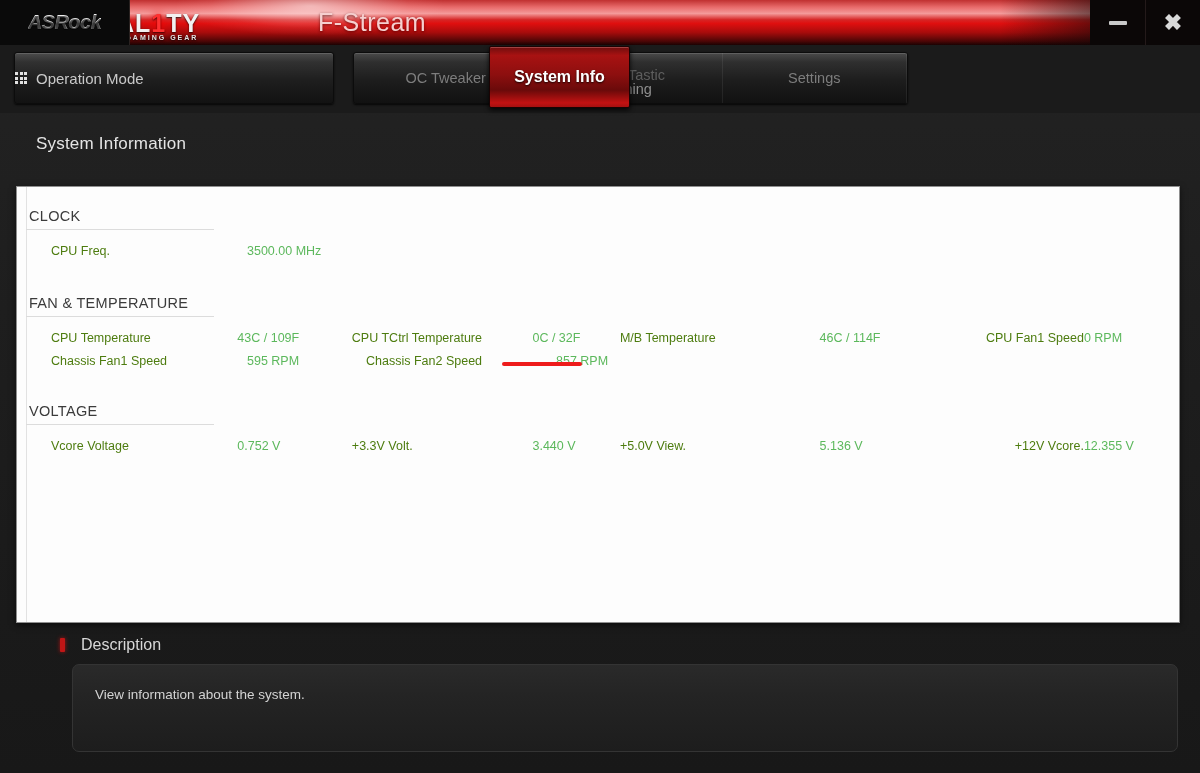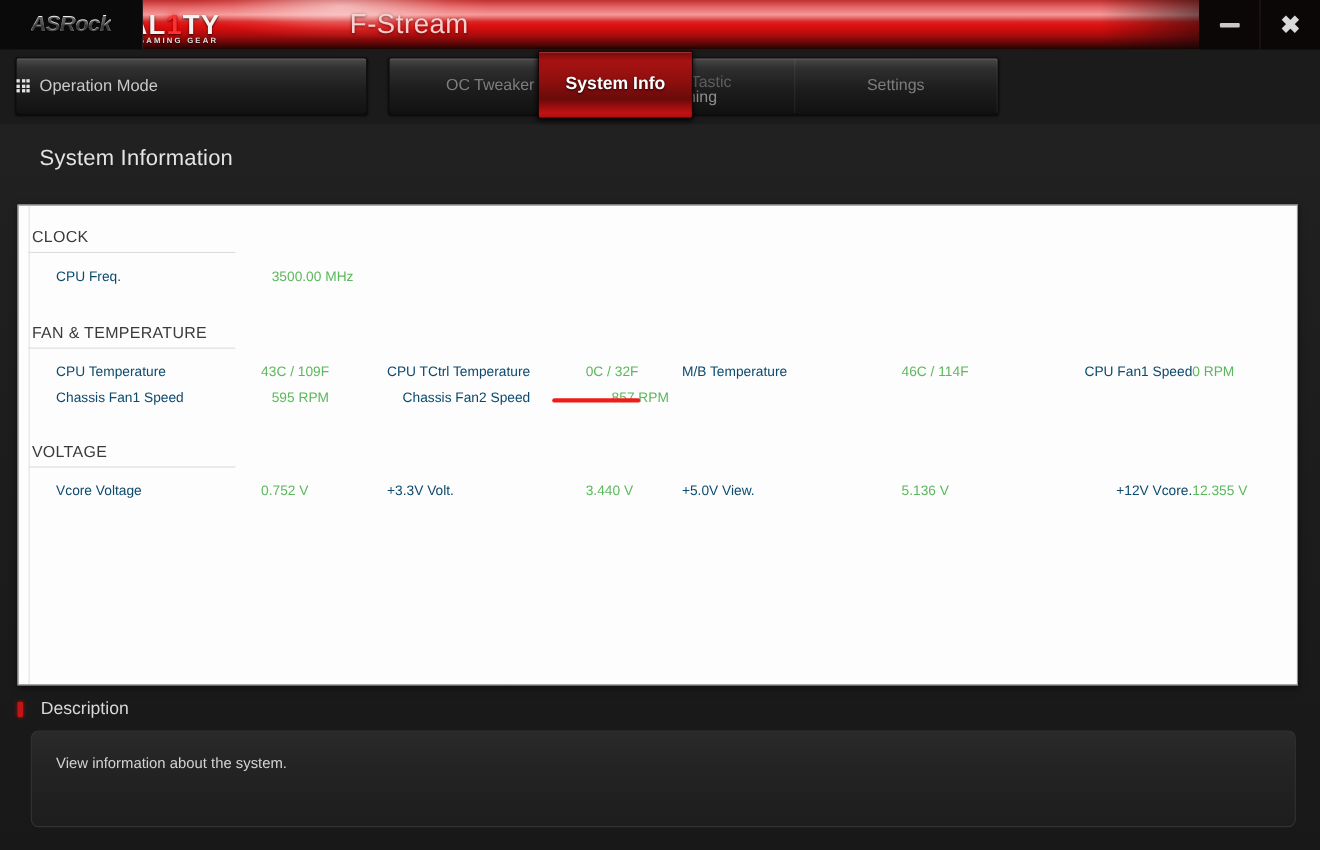--- a/index.html
+++ b/index.html
@@ -112,21 +112,21 @@
   }
   .tab-clip { overflow:hidden; height:100%; display:flex; align-items:center; justify-content:center; width:100%; }
   .tab-twoline { display:block; margin-top:8px; }
   .tab-twoline .l1 { display:block; opacity:.55; margin-bottom:-3px; }
 
   
   .sec-head {
     position:relative; height:62px; padding:0 14px;
     display:flex; align-items:center;
   }
-  .sec-title { font-size:20px; color:#e4e4e4; margin-left:22px; letter-spacing:.2px; }
+  .sec-title { font-size:17px; color:#e4e4e4; margin-left:22px; letter-spacing:.2px; }
   .hw-monitor {
     position:absolute; right:16px; top:12px; width:172px; height:42px;
     background:linear-gradient(180deg,#f2f2f2 0%,#e3e3e3 48%,#cfcfcf 52%,#c2c2c2 100%);
     border:1px solid #8d8d8d; border-radius:3px; color:#2a2a2a; font-size:13.5px;
     display:flex; align-items:center; justify-content:center; cursor:pointer;
     box-shadow:0 1px 3px rgba(0,0,0,.6);
   }
 
   
   .panel {
@@ -140,21 +140,21 @@
 
   .group { position:relative; }
   .group-head {
     font-size:14.5px; color:#3b3b3b; padding:7px 0 6px 12px;
     letter-spacing:.3px; position:relative;
   }
   .group-head::after {
     content:""; position:absolute; left:9px; bottom:0; width:188px; height:1px; background:#dcdcdc;
   }
   .row { display:flex; align-items:center; height:23px; padding-left:34px; }
-  .cell-label { font-size:12.5px; color:#0c4a6e; }
+  .cell-label { font-size:12.5px; color:#4d7c0f; }
   .cell-value { font-size:12.5px; color:#5cb85c; }
 
   
   .c-l1 { width:196px; }
   .c-v1 { width:92px; }
   .c-l2 { width:190px;margin-left:27px; }
   .c-v2 { width:92px; }
   .c-l3 { width:210px; }
   .c-v3 { width:92px; }
   .c-l4 { width:186px;text-align:right; }
@@ -163,21 +163,21 @@
   .gap-clock { height:9px; }
   .gap-block { height:26px; }
   .gap-block-v { height:24px; }
 
   .underline-mark {
     position:absolute; left:502px; top:362px; width:80px; height:4px;
     background:#ee1c1c; border-radius:2px;
   }
 
   
-  .desc-wrap { position:absolute; left:0; top:628px; width:1200px; height:145px; }
+  .desc-wrap { position:absolute; left:0; top:628px; width:1200px; height:145px;padding-left:44px; }
   .desc-head { display:flex; align-items:center; height:34px; padding-left:16px; gap:16px; }
   .desc-marker { width:5px; height:14px; background:#c01616; border-radius:1px; box-shadow:0 0 4px rgba(220,20,20,.7); }
   .desc-title { font-size:16px; color:#d8d8d8; }
   .desc-box {
     margin:2px 22px 0 28px; height:88px;
     background:linear-gradient(180deg,#2a2a2a 0%,#242424 35%,#1d1d1d 100%);
     border:1px solid #343434; border-radius:7px;
     padding:20px 0 0 22px;
   }
   .desc-text { font-size:13.5px; color:#d3d3d3; }

